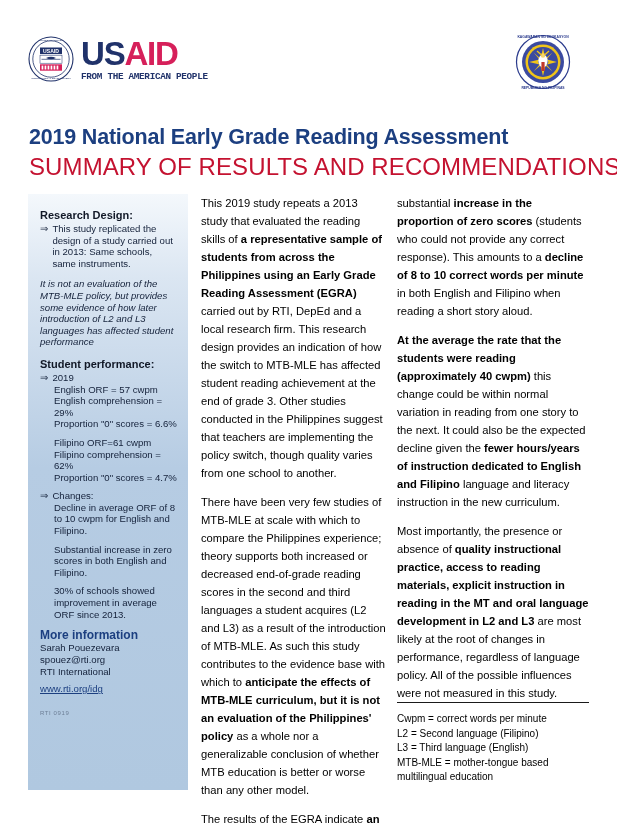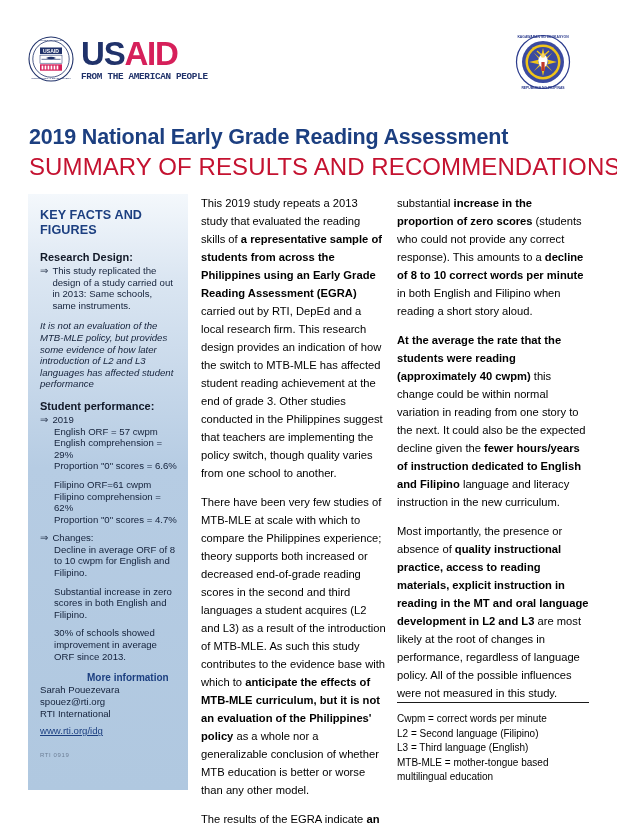--- a/index.html
+++ b/index.html
@@ -126,24 +126,23 @@
     line-height: 11.6px;
     color: #14213a;
     flex: none;
   }
   .indent { padding-left: 14px; }
   .gap7 { height: 7px; }
   .gap9 { height: 9px; }
   #more-info-title {
     font-family: "Liberation Sans", sans-serif;
     font-weight: bold;
-    font-size: 10px;
+    font-size: 12px;
     color: #1c3f80;
     line-height: 13px;
-    margin-left: 47px;
   }
   .contact-line {
     font-family: "Liberation Sans", sans-serif;
     font-size: 9.6px;
     line-height: 12px;
     color: #14213a;
   }
   #contact-url {
     color: #1c3f80;
     text-decoration: underline;
@@ -261,21 +260,20 @@
     </svg>
   </div>
 </div>
 
 <div id="title-block">
   <div id="main-title">2019 National Early Grade Reading Assessment</div>
   <div id="sub-title">SUMMARY OF RESULTS AND RECOMMENDATIONS</div>
 </div>
 
 <aside id="sidebar">
-  <div id="sidebar-title">KEY FACTS AND FIGURES</div>
 
   <div class="side-h">Research Design:</div>
   <div class="arrow-row">
     <span class="arrow-glyph">⇒</span>
     <span class="side-p">This study replicated the design of a study carried out in 2013: Same schools, same instruments.</span>
   </div>
 
   <div class="gap9"></div>
   <div class="side-p italic">It is not an evaluation of the MTB-MLE policy, but provides some evidence of how later introduction of L2 and L3 languages has affected student performance</div>
 

